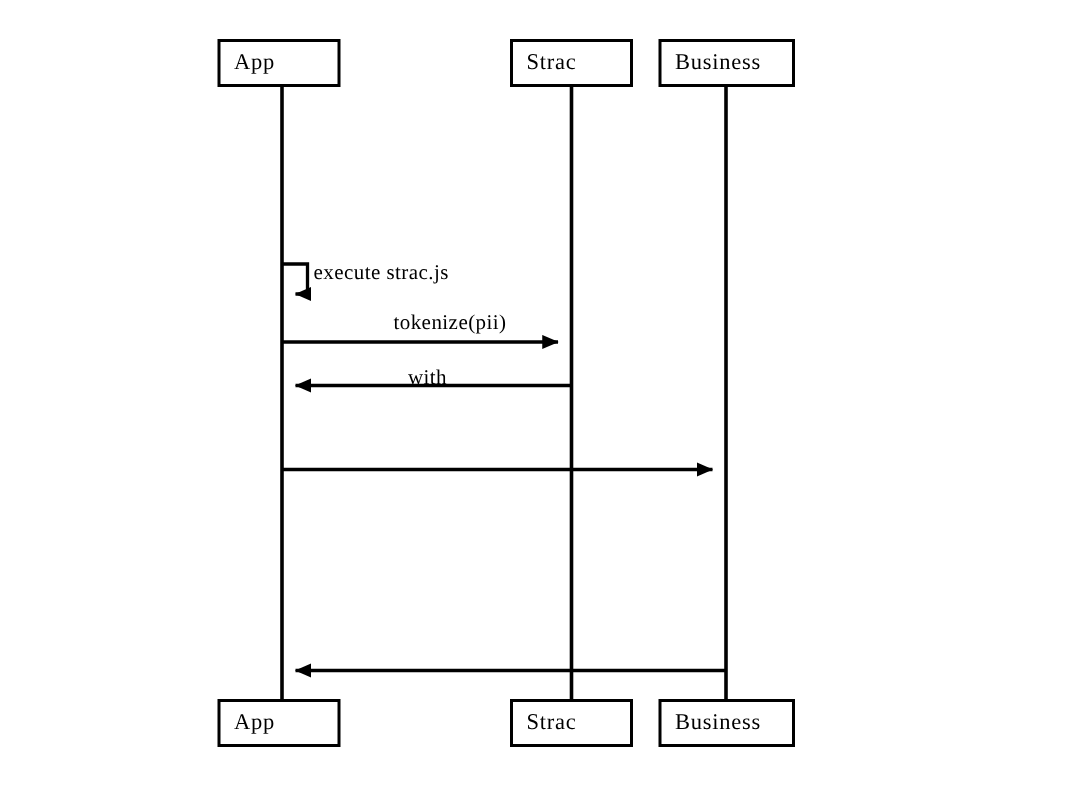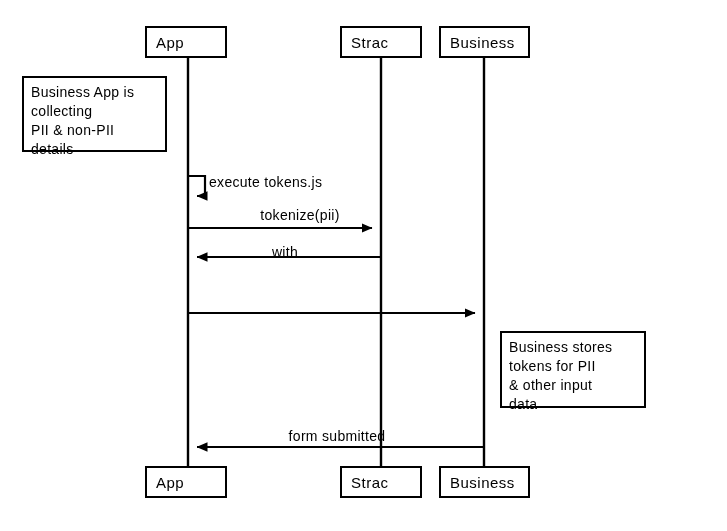--- a/index.html
+++ b/index.html
@@ -6,21 +6,21 @@
     margin: 0;
     padding: 0;
     background: #ffffff;
   }
   #canvas {
     position: relative;
     width: 686px;
     height: 531px;
     background: #ffffff;
     overflow: hidden;
-    font-family: Liberation Sans, sans-serif;
+    font-family: Liberation Serif, serif;
   }
   #svg-layer {
     position: absolute;
     left: 0;
     top: 0;
     width: 727px;
     height: 531px;
   }
   .participant-box {
     position: absolute;
@@ -126,32 +126,23 @@
   </div>
 
   <div class="participant-box" style="left:340px; top:466px; width:82px; height:32px;">
     <span>Strac</span>
   </div>
 
   <div class="participant-box" style="left:439px; top:466px; width:91px; height:32px;">
     <span>Business</span>
   </div>
 
-  <div class="note-box" style="left:22px; top:76px; width:145px; height:76px;">Business App is
-collecting
-PII &amp; non-PII
-details</div>
 
-  <div class="note-box" style="left:500px; top:331px; width:146px; height:77px;">Business stores
-tokens for PII
-&amp; other input
-data</div>
 
-  <div class="msg-label left" style="left:209px; top:173px;">execute tokens.js</div>
+  <div class="msg-label left" style="left:209px; top:173px;">execute strac.js</div>
 
   <div class="msg-label center" style="left:285px; top:206px;margin-left:15px;">tokenize(pii)</div>
 
   <div class="msg-label center" style="left:285px; top:243px;">with</div>
 
 
-  <div class="msg-label center" style="left:337px; top:427px;">form submitted</div>
 
 </div>
 
 </body></html>

